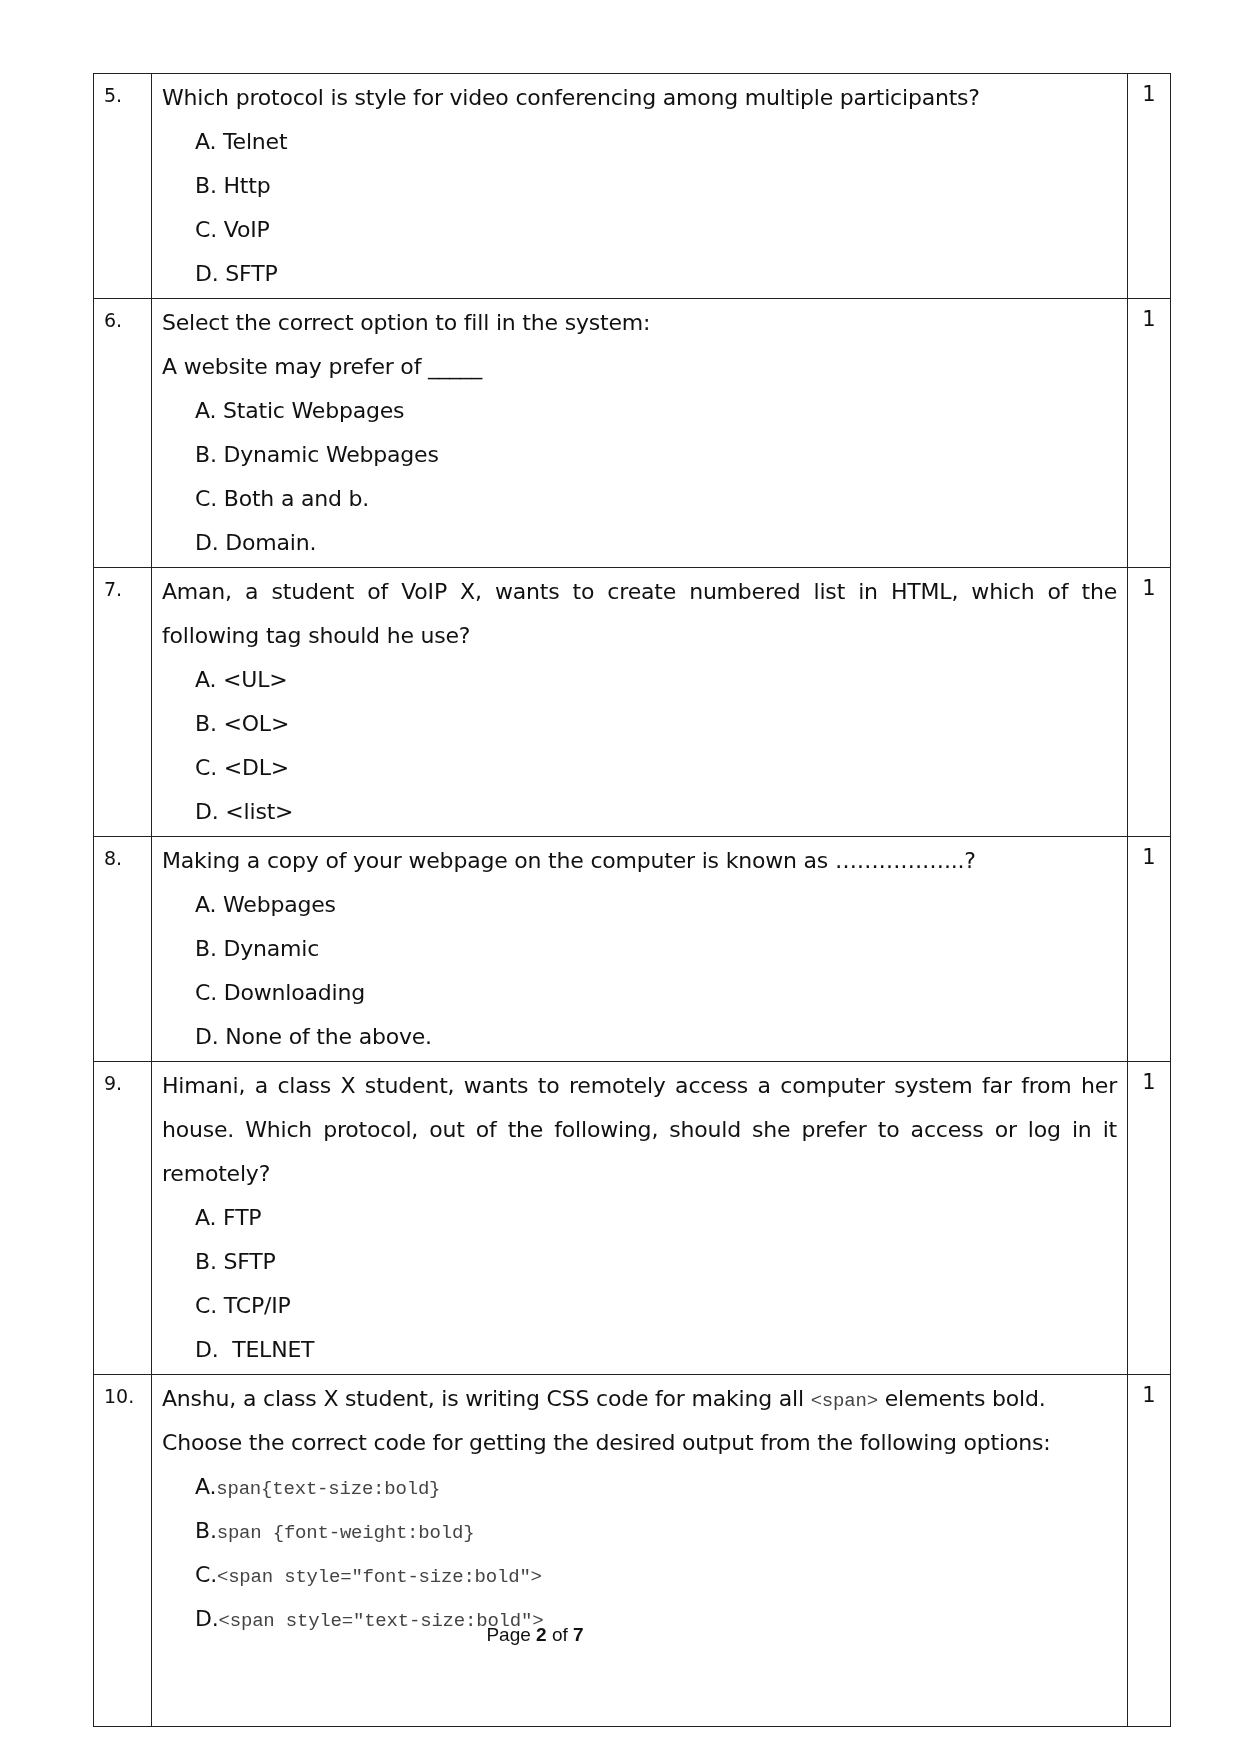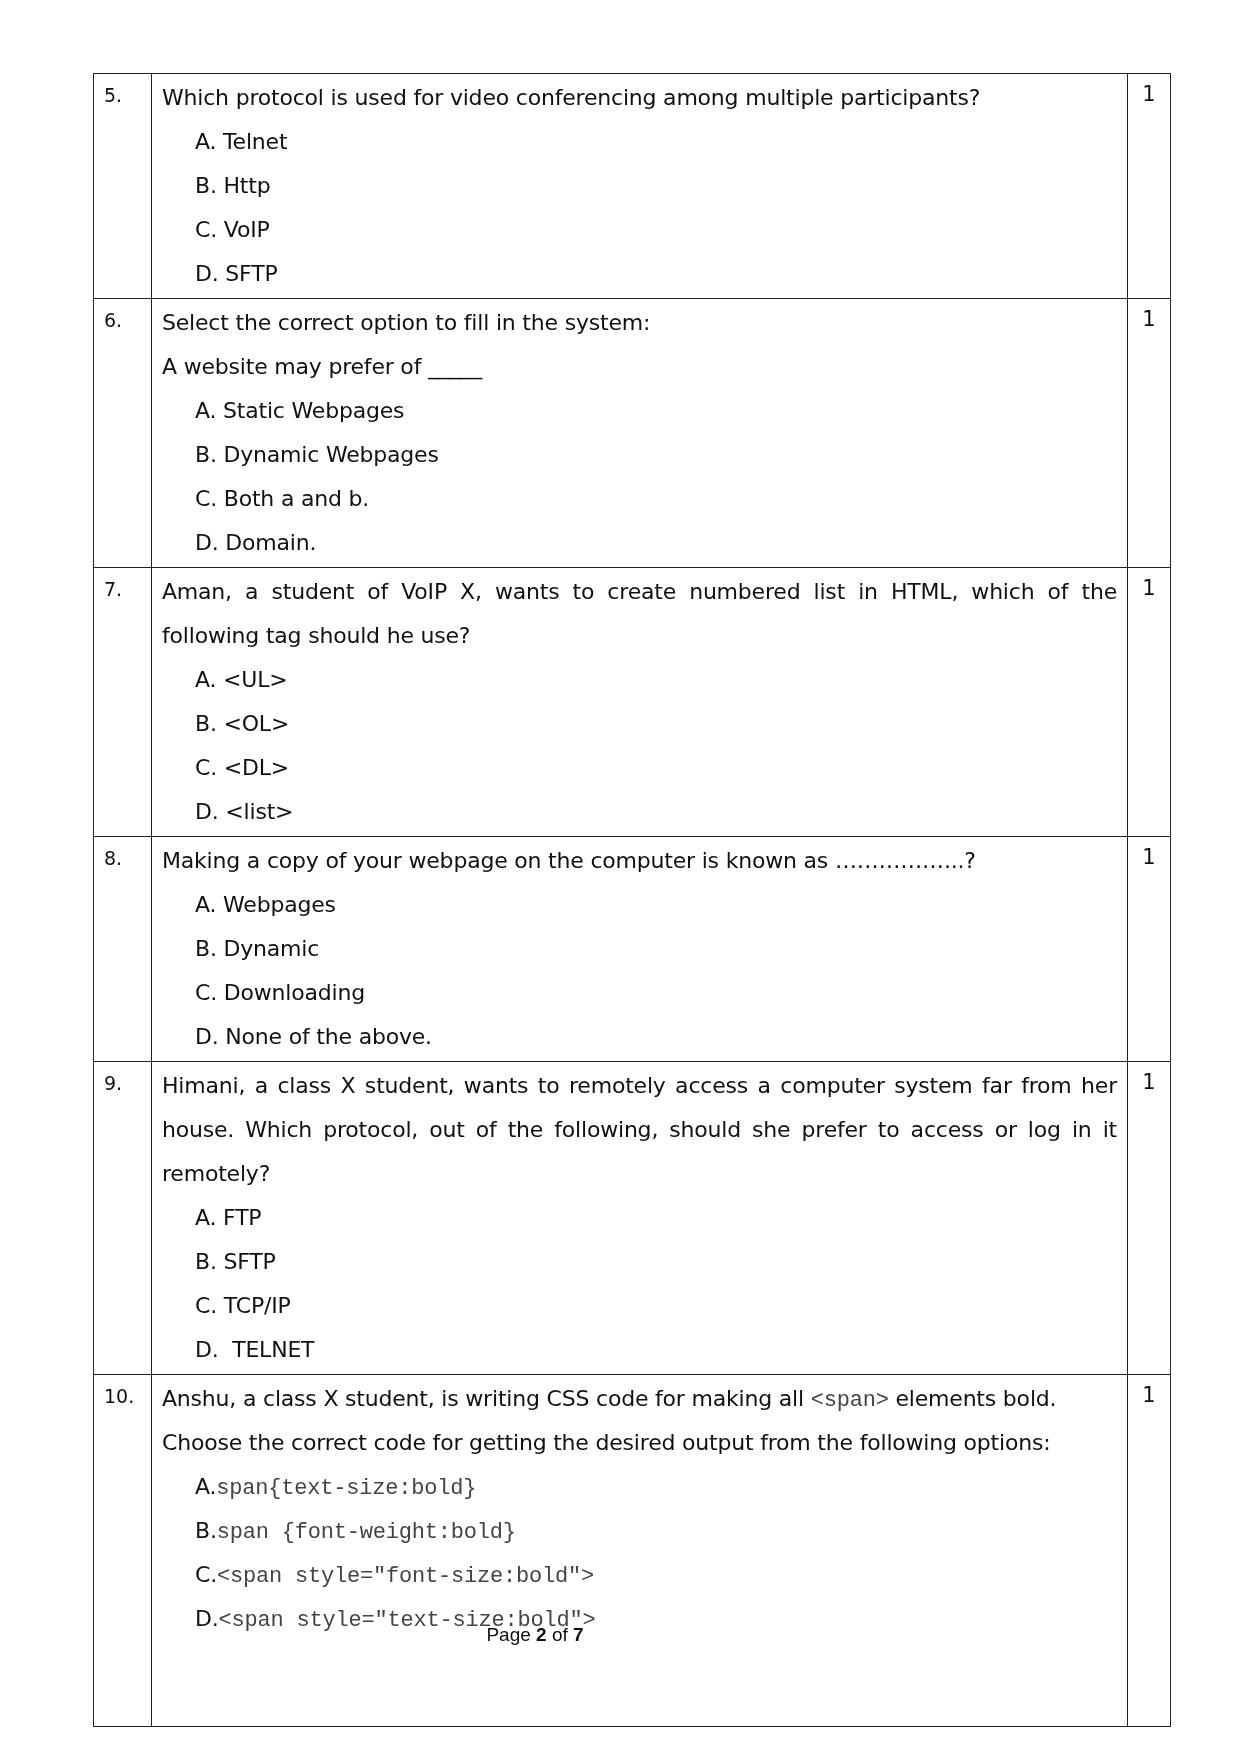--- a/index.html
+++ b/index.html
@@ -10,42 +10,42 @@
     .qtable td { border: 1.5px solid #222; vertical-align: top; padding: 0; }
     .col-num { width: 58px; }
     .col-mark { width: 43px; }
     .num { font-size: 19px; padding: 10px 0 0 10px !important; }
     .mark { font-size: 21px; text-align: center; padding-top: 8px !important; }
     .body { padding: 2px 10px 2px 10px !important; }
     .line { font-size: 22px; line-height: 44px; height: 44px; white-space: nowrap; letter-spacing: -0.2px; }
     .line.wrap { white-space: normal; height: auto; text-align: justify; }
     .opt { padding-left: 33px; }
     .opt .lbl { display: inline-block; }
-    .code { font-family: "Liberation Mono", monospace; color: #444; font-size: 22px; }
+    .code { font-family: "Liberation Mono", monospace; color: #444; font-size: 19px; }
     .row5 { height: 219px; } .row6 { height: 262px; } .row7 { height: 264px; }
     .row8 { height: 217px; } .row9 { height: 306px; } .row10 { height: 352px; }
     .footer { position: absolute; top: 1624px; left: 0; width: 1070px; text-align: center;
               font-family: "Liberation Sans", sans-serif; font-size: 19px; }
     .footer b { font-weight: bold; }
   </style>
 </head>
 <body>
 
 <table class="qtable">
   <colgroup>
       <col class="col-num">
       <col>
       <col class="col-mark">
     </colgroup>
 
   <tbody>
       <tr class="row5">
     <td class="num">5.</td>
     <td class="body">
-      <div class="line">Which protocol is used for video conferencing among multiple participants?</div>
+      <div class="line">Which protocol is style for video conferencing among multiple participants?</div>
       <div class="line opt"><span class="lbl">A.</span> <span>Telnet</span></div>
       <div class="line opt"><span class="lbl">B.</span> <span>Http</span></div>
       <div class="line opt"><span class="lbl">C.</span> <span>VoIP</span></div>
       <div class="line opt"><span class="lbl">D.</span> <span>SFTP</span></div>
     </td>
     <td class="mark">1</td>
   </tr>
 
   <tr class="row6">
     <td class="num">6.</td>

